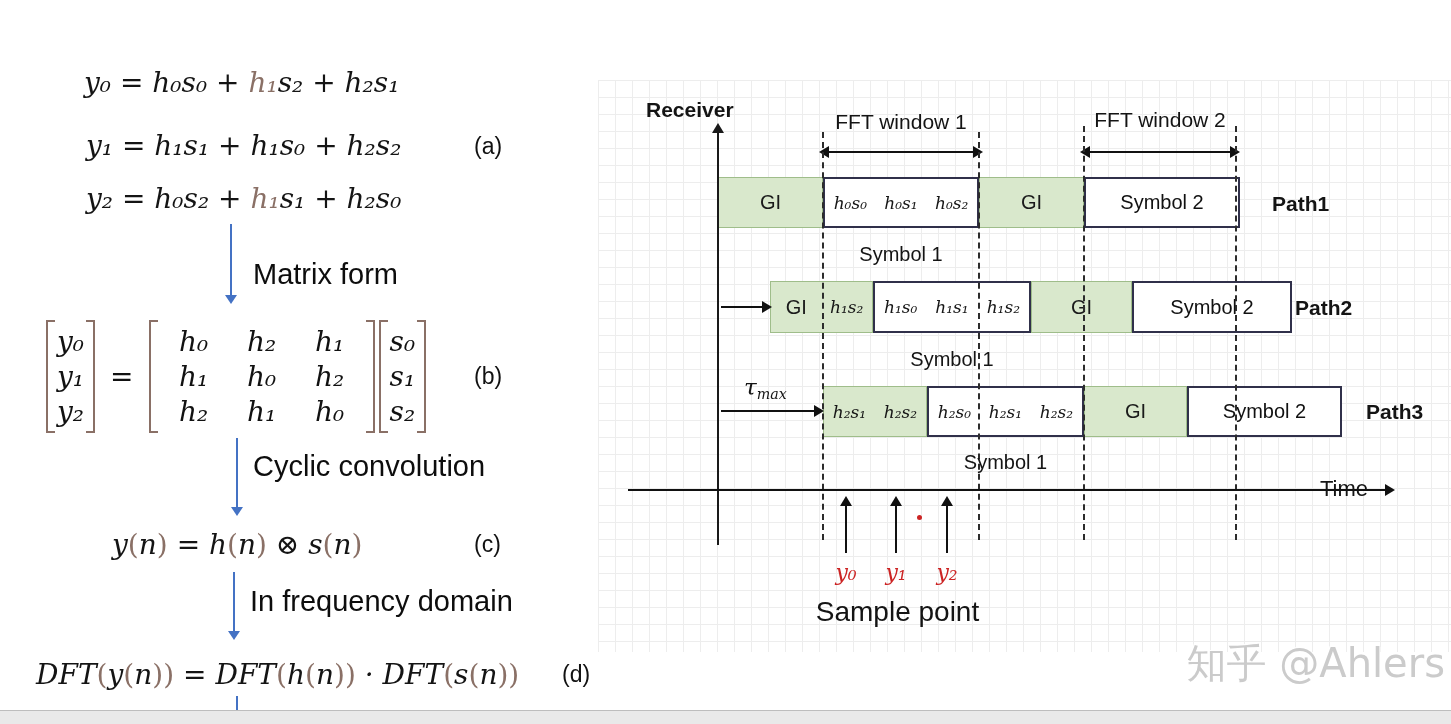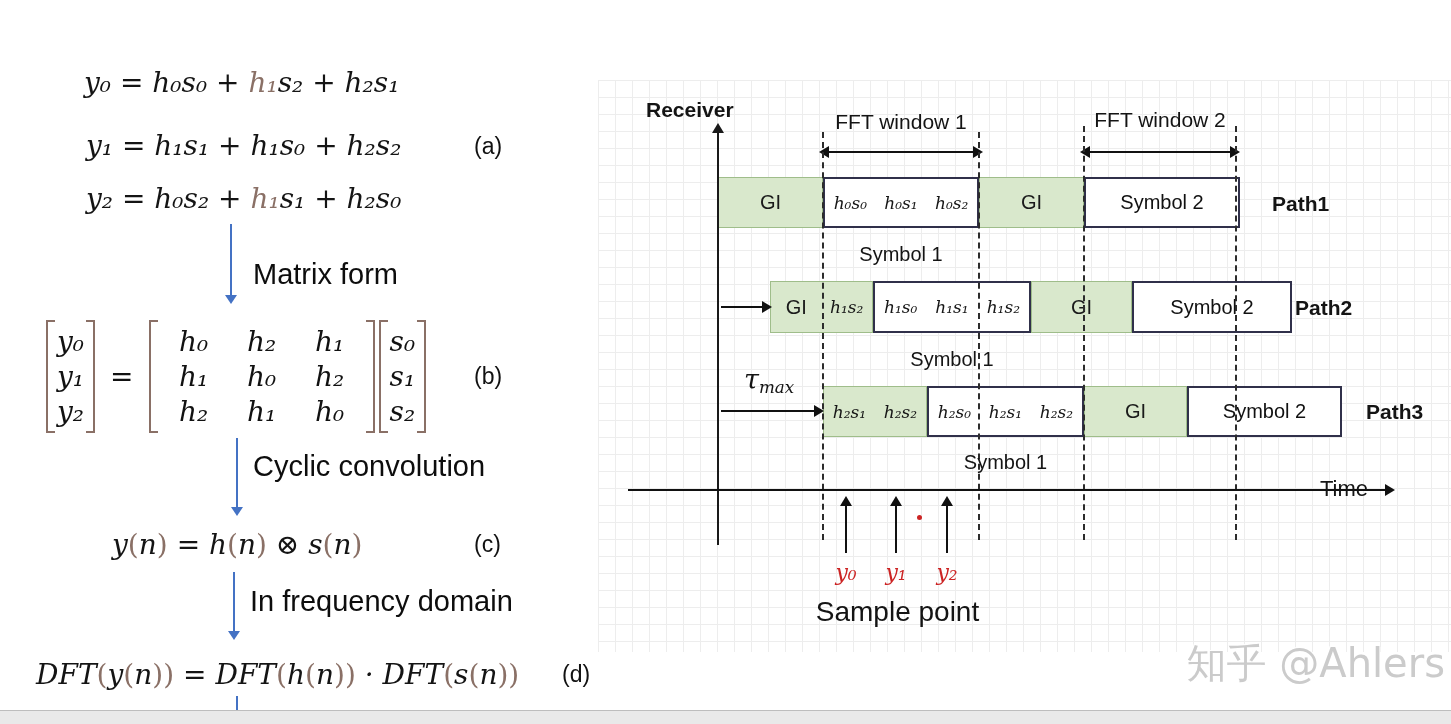--- a/index.html
+++ b/index.html
@@ -191,21 +191,21 @@
   </div>
   <div class="blk gi" style="left:1031px;top:281px;width:101px;height:52px;">
       <span>GI</span>
     </div>
   <div class="blk wbox" style="left:1132px;top:281px;width:160px;height:52px;font-size:20px;">
       <span>Symbol 2</span>
     </div>
   <div class="lbl bold" style="left:1295px;top:296px;font-size:21px;">Path2</div>
   <div class="lbl" style="left:873px;top:348px;width:158px;text-align:center;font-size:20px;">Symbol 1</div>
 
-  <div class="lbl m" style="left:744px;top:364px;font-size:27px;text-align:center;"><span>τ</span><span class="subtxt">max</span></div>
+  <div class="lbl m" style="left:744px;top:374px;font-size:23px;text-align:center;"><span>τ</span><span class="subtxt">max</span></div>
   <div class="harrow" style="left:721px;top:410px;width:96px;">
       <span class="ar"></span>
     </div>
   <div class="blk gi" style="left:823px;top:386px;width:104px;height:51px;">
     <div class="cells">
         <span class="mcell m">h₂s₁</span>
         <span class="mcell m">h₂s₂</span>
       </div>
   </div>
   <div class="blk wbox" style="left:927px;top:386px;width:157px;height:51px;">

